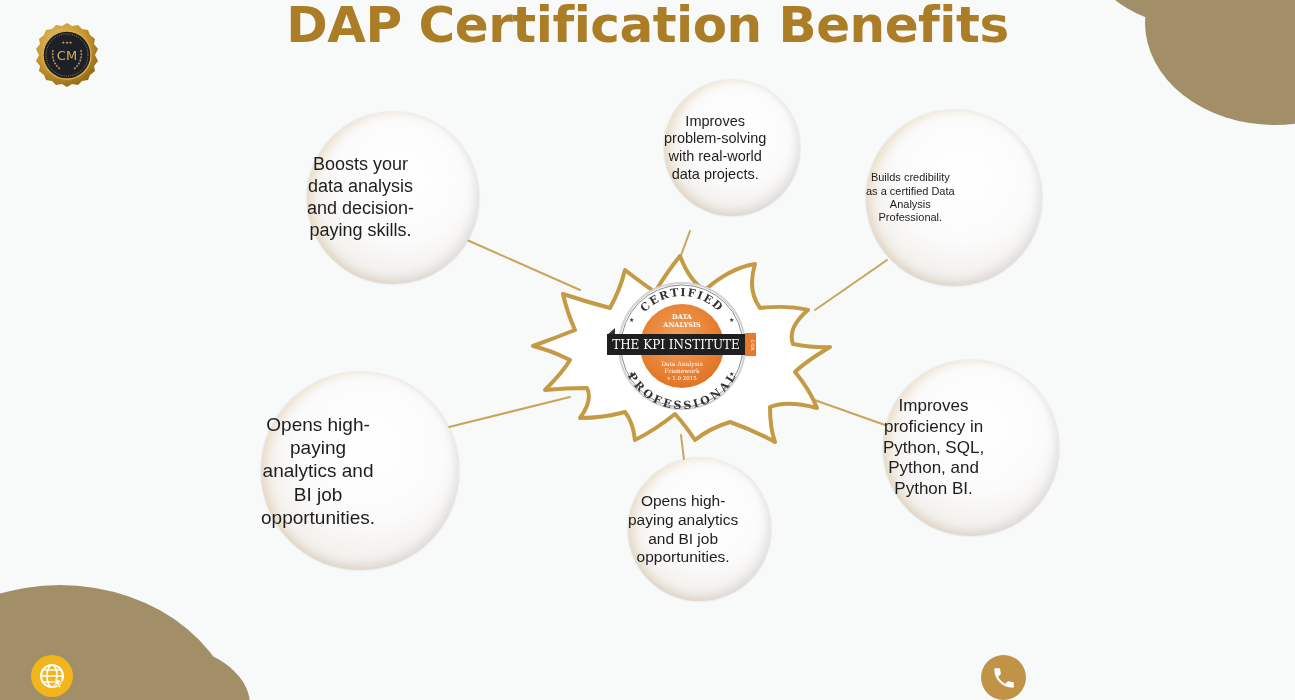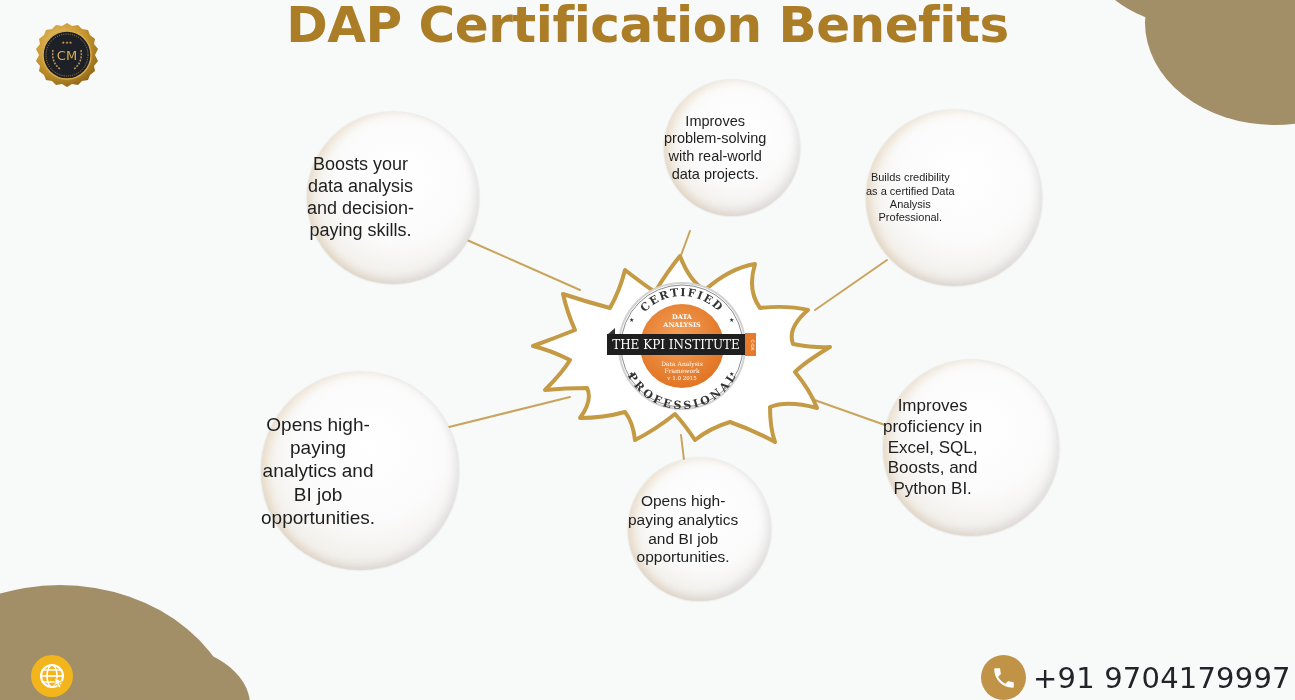--- a/index.html
+++ b/index.html
@@ -163,22 +163,22 @@
       <span>paying analytics</span>
       <span>and BI job</span>
       <span>opportunities.</span>
   </div>
 </div>
 
 <div class="bubble" style="left:883px; top:360px; width:176px; height:176px; font-size:17px;">
   <div>
     <span>Improves</span>
       <span>proficiency in</span>
-      <span>Excel, SQL,</span>
-      <span>Boosts, and</span>
+      <span>Python, SQL,</span>
+      <span>Python, and</span>
       <span>Python BI.</span>
   </div>
 </div>
 
 <div class="footer-item" style="left:31px; top:655px;">
   <div class="footer-icon" style="background:#f2b51c;">
     <svg width="28" height="28" viewBox="0 0 28 28">
       <circle cx="14" cy="14" r="11" fill="none" stroke="#fff" stroke-width="2"></circle>
       <ellipse cx="14" cy="14" rx="5" ry="11" fill="none" stroke="#fff" stroke-width="1.6"></ellipse>
       <line x1="3" y1="14" x2="25" y2="14" stroke="#fff" stroke-width="1.6"></line>
@@ -188,14 +188,13 @@
     </svg>
   </div>
 </div>
 
 <div class="footer-item" style="left:981px; top:655px;">
   <div class="footer-icon" style="background:#c09347; width:45px; height:45px;">
     <svg width="26" height="26" viewBox="0 0 24 24">
       <path fill="#fff" d="M6.6 10.8c1.4 2.8 3.8 5.1 6.6 6.6l2.2-2.2c.3-.3.7-.4 1-.2 1.1.4 2.3.6 3.6.6.6 0 1 .4 1 1V20c0 .6-.4 1-1 1C10.6 21 3 13.4 3 4c0-.6.4-1 1-1h3.5c.6 0 1 .4 1 1 0 1.3.2 2.5.6 3.6.1.3 0 .7-.2 1L6.6 10.8z"></path>
     </svg>
   </div>
-  <span class="footer-text">+91 9704179997</span>
 </div>
 
 </body></html>

